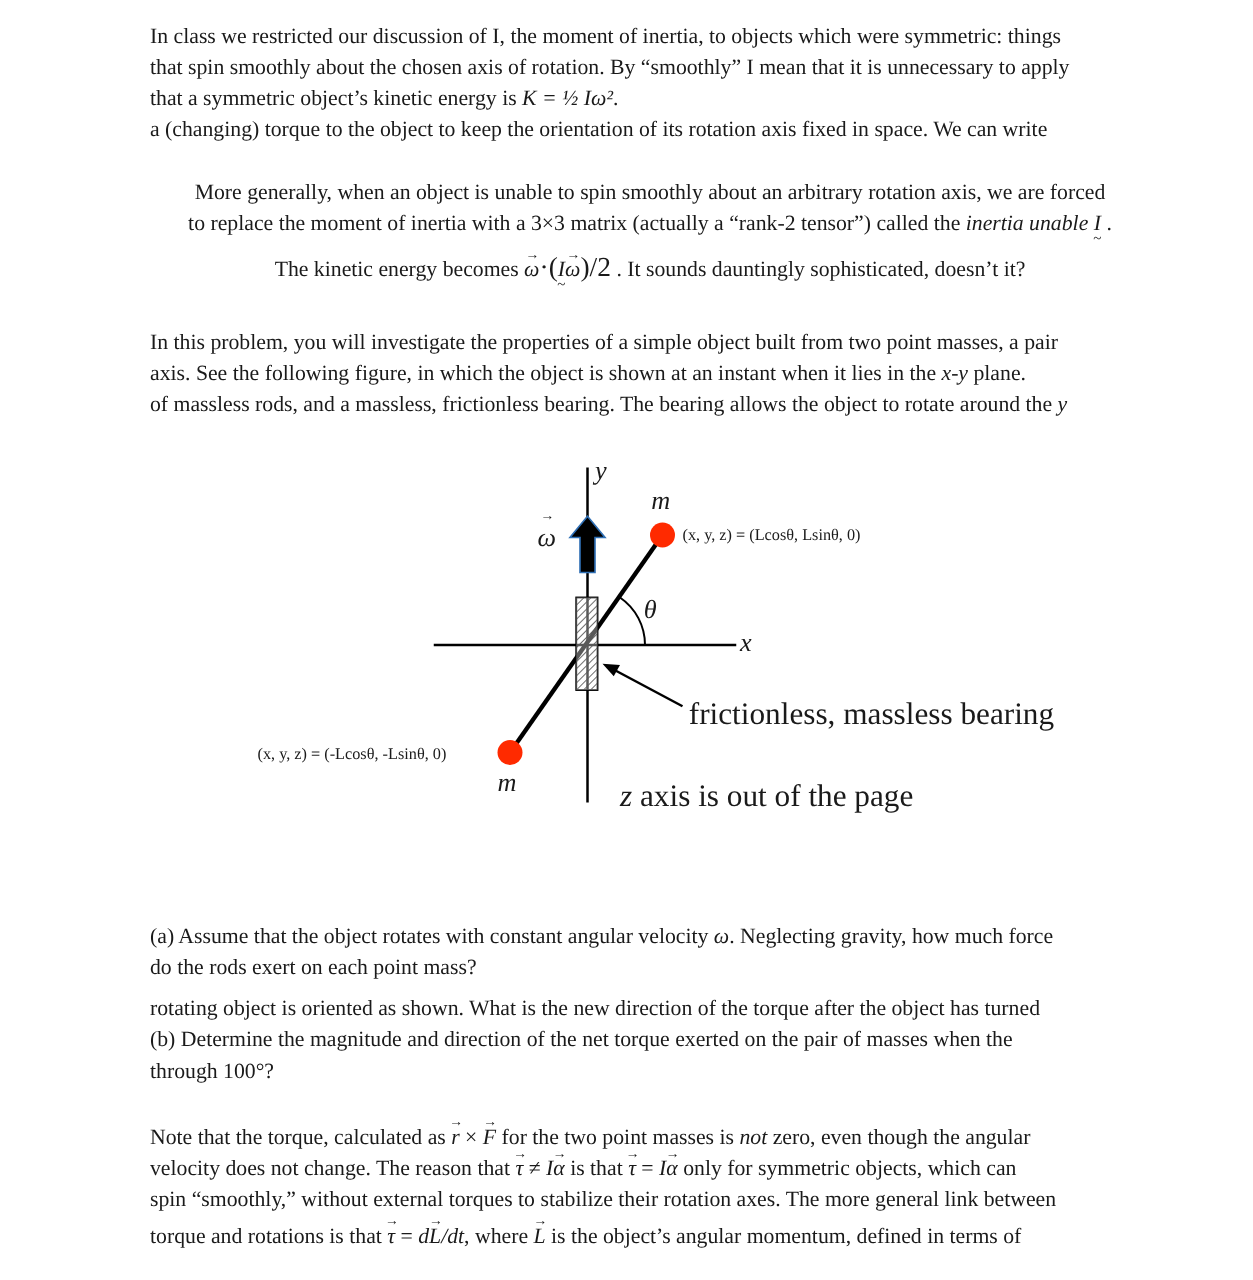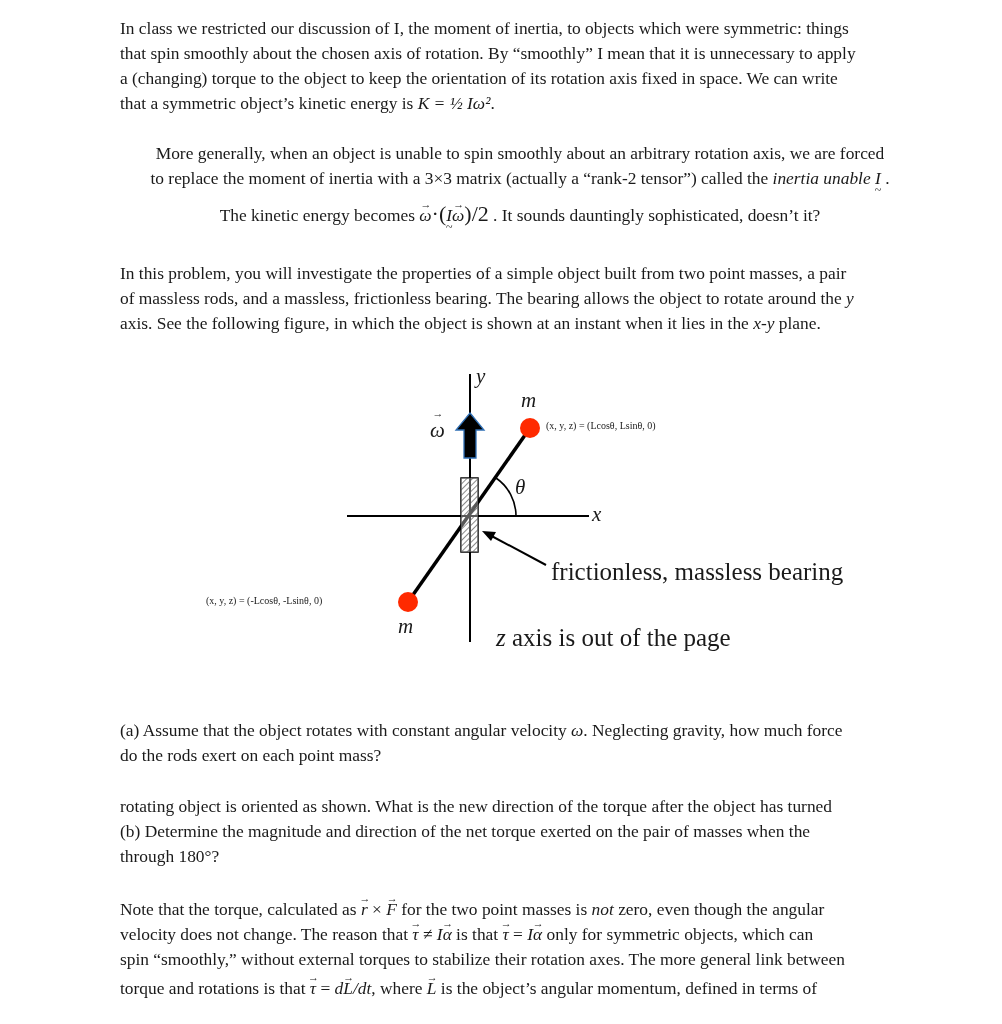--- a/index.html
+++ b/index.html
@@ -20,53 +20,53 @@
     transform: translateX(-45%); font-size: 11px; font-style: normal;
   }
   .tilde { position: relative; display: inline-block; font-style: italic; }
   .tilde::after {
     content: "\007E"; position: absolute; left: 50%; bottom: -12px;
     transform: translateX(-50%); font-size: 12px; font-style: normal;
   }
   .figure { position: absolute; left: 0; top: 350px; width: 1002px; height: 320px; }
   .figure svg { position: absolute; left: 0; top: 0; }
   .flabel { position: absolute; white-space: nowrap; }
-  .coord { font-size: 10px; }
+  .coord { font-size: 13px; }
   .big { font-size: 21px; font-style: italic; }
   .desc { font-size: 25px; }
 </style>
 </head>
 <body>
 
 <div class="para" style="top:4px;">
   <span class="line">In class we restricted our discussion of I, the moment of inertia, to objects which were symmetric: things</span>
   <span class="line">that spin smoothly about the chosen axis of rotation. By “smoothly” I mean that it is unnecessary to apply</span>
-  <span class="line">a (changing) torque to the object to keep the orientation of its rotation axis fixed in space. We can write</span>
   <span class="line">
     <span>that a symmetric object’s kinetic energy is </span><span class="it">K = ½ Iω²</span><span>.</span>
   </span>
+  <span class="line">a (changing) torque to the object to keep the orientation of its rotation axis fixed in space. We can write</span>
 </div>
 
 <div class="para" style="top:129px;text-align:center;">
   <span class="line">More generally, when an object is unable to spin smoothly about an arbitrary rotation axis, we are forced</span>
   <span class="line">
     <span>to replace the moment of inertia with a 3×3 matrix (actually a “rank-2 tensor”) called the </span><span class="it">inertia unable</span>&nbsp;<span class="tilde">I</span>&nbsp;<span>.</span>
   </span>
   <span class="line" style="margin-top:10px;">
     <span>The kinetic energy becomes </span><span class="vec">ω</span><span style="font-size:22px;">·(</span><span class="tilde">I</span><span class="vec">ω</span><span style="font-size:22px;">)/2</span><span> . It sounds dauntingly sophisticated, doesn’t it?</span>
   </span>
 </div>
 
 <div class="para" style="top:249px;">
   <span class="line">In this problem, you will investigate the properties of a simple object built from two point masses, a pair</span>
   <span class="line">
-    <span>of massless rods, and a massless, frictionless bearing. The bearing allows the object to rotate around the </span><span class="it">y</span>
+    <span>axis. See the following figure, in which the object is shown at an instant when it lies in the </span><span class="it">x-y</span><span> plane.</span>
   </span>
   <span class="line">
-    <span>axis. See the following figure, in which the object is shown at an instant when it lies in the </span><span class="it">x-y</span><span> plane.</span>
+    <span>of massless rods, and a massless, frictionless bearing. The bearing allows the object to rotate around the </span><span class="it">y</span>
   </span>
 </div>
 
 <div class="figure">
   <svg width="1002" height="320" viewBox="0 350 1002 320">
     <defs>
       <pattern id="hatch" patternUnits="userSpaceOnUse" width="4" height="4" patternTransform="rotate(45)">
         <line x1="0" y1="0" x2="0" y2="4" stroke="#000" stroke-width="1.4"></line>
       </pattern>
     </defs>
@@ -98,31 +98,31 @@
   <span class="flabel big" style="left:521px; top:38px;">m</span>
   <span class="flabel coord" style="left:546px; top:70px;">(x, y, z) = (Lcosθ, Lsinθ, 0)</span>
   <span class="flabel big" style="left:398px; top:264px;">m</span>
   <span class="flabel coord" style="left:206px; top:245px;">(x, y, z) = (-Lcosθ, -Lsinθ, 0)</span>
   <span class="flabel desc" style="left:551px; top:208px;">frictionless, massless bearing</span>
   <span class="flabel desc" style="left:496px; top:274px;">
     <span class="it">z</span><span> axis is out of the page</span>
   </span>
 </div>
 
-<div class="para" style="top:706px;">
+<div class="para" style="top:724px;">
   <span class="line">
     <span>(a) Assume that the object rotates with constant angular velocity </span><span class="it">ω</span><span>. Neglecting gravity, how much force</span>
   </span>
   <span class="line">do the rods exert on each point mass?</span>
 </div>
 
 <div class="para" style="top:782px;">
   <span class="line">rotating object is oriented as shown. What is the new direction of the torque after the object has turned</span>
   <span class="line">(b) Determine the magnitude and direction of the net torque exerted on the pair of masses when the</span>
-  <span class="line">through 180°?</span>
+  <span class="line">through 100°?</span>
 </div>
 
 <div class="para" style="top:885px;">
   <span class="line">
     <span>Note that the torque, calculated as </span><span class="vec">r</span><span> × </span><span class="vec">F</span><span>  for the two point masses is </span><span class="it">not</span><span>  zero, even though the angular</span>
   </span>
   <span class="line">
     <span>velocity does not change. The reason that </span><span class="vec">τ</span><span> ≠ </span><span class="it">I</span><span class="vec">α</span><span>  is that </span><span class="vec">τ</span><span> = </span><span class="it">I</span><span class="vec">α</span><span>  only for symmetric objects, which can</span>
   </span>
   <span class="line">spin “smoothly,” without external torques to stabilize their rotation axes. The more general link between</span>

